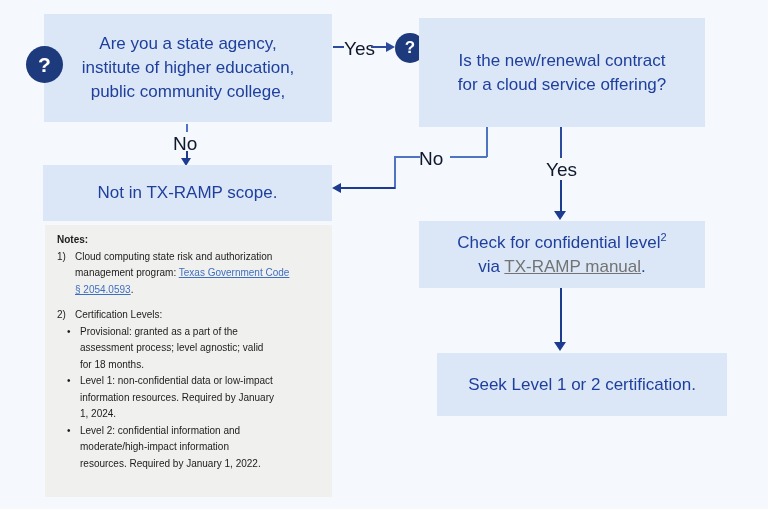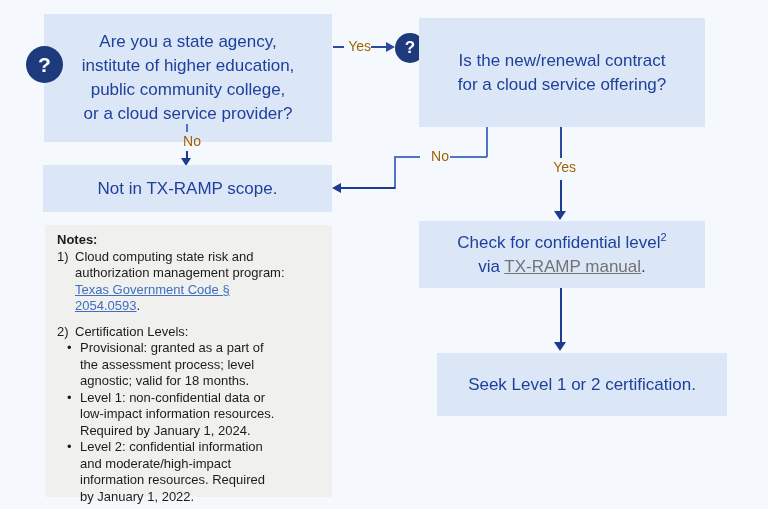--- a/index.html
+++ b/index.html
@@ -22,47 +22,46 @@
   .line.light{background:#4e74c2;}
   .line.mid{background:#2c4b9e;}
 
   
   .arr{position:absolute;width:0;height:0;}
   .arr.right{border-top:5px solid transparent;border-bottom:5px solid transparent;border-left:9px solid #1e3c8f;}
   .arr.left{border-top:5px solid transparent;border-bottom:5px solid transparent;border-right:9px solid #1e3c8f;}
   .arr.down{border-left:6px solid transparent;border-right:6px solid transparent;border-top:9px solid #1e3c8f;}
 
   
-  .clabel{position:absolute;font-size:14px;color:#a16207;text-align:right;}
+  .clabel{position:absolute;font-size:19px;color:#0f172a;text-align:left;}
 
   sup{font-size:11px;line-height:0;}
 
   
   #notes{position:absolute;left:45px;top:225px;width:287px;height:272px;background:#f0f0ee;
-         box-sizing:border-box;padding:7px 12px 6px 12px;color:#1c1c1c;font-size:13px;line-height:16.5px;}
+         box-sizing:border-box;padding:7px 12px 6px 12px;color:#1c1c1c;font-size:10px;line-height:16.5px;}
   #notes .heading{font-weight:bold;}
   .note-row{display:flex;}
   .note-marker{width:18px;flex:0 0 18px;}
   .note-body{width:218px;}
   #notes a{color:#3f6fc1;text-decoration:underline;cursor:pointer;}
   .note-gap{height:9px;}
   .bullet-row{display:flex;margin-left:10px;}
   .bullet-marker{width:13px;flex:0 0 13px;}
   .bullet-body{width:195px;}
 </style>
 </head>
 <body>
 
 <div id="app">
 
-  <div class="fbox" style="left:44px;top:14px;width:288px;height:128px;align-items:center;">
+  <div class="fbox" style="left:44px;top:14px;width:288px;height:108px;align-items:center;">
     <div>Are you a state agency,</div>
     <div>institute of higher education,</div>
     <div>public community college,</div>
-    <div>or a cloud service provider?</div>
   </div>
   <div id="q1-circle" class="qcircle">
     <span>?</span>
   </div>
 
   <div class="line mid" style="left:333px;top:46px;width:11px;height:2px;"></div>
   <div class="clabel" style="left:344px;top:38px;width:27px;">Yes</div>
   <div class="line mid" style="left:371px;top:46px;width:16px;height:2px;"></div>
   <div class="arr right" style="left:386px;top:42px;border-left-color:#2c4b9e;"></div>
 
@@ -72,21 +71,21 @@
   <div class="fbox" style="left:419px;top:18px;width:286px;height:109px;">
     <div>Is the new/renewal contract</div>
     <div>for a cloud service offering?</div>
   </div>
 
   <div class="line light" style="left:186px;top:124px;width:2px;height:8px;"></div>
   <div class="clabel" style="left:173px;top:133px;width:28px;">No</div>
   <div class="line" style="left:186px;top:151px;width:2px;height:8px;"></div>
   <div class="arr down" style="left:181px;top:158px;border-left-width:5px;border-right-width:5px;border-top-width:8px;"></div>
 
-  <div class="fbox" style="left:43px;top:165px;width:289px;height:47px;text-align:center;">
+  <div class="fbox" style="left:43px;top:165px;width:289px;height:56px;text-align:center;">
     <div>Not in TX-RAMP scope.</div>
   </div>
 
   <div class="line light" style="left:486px;top:127px;width:2px;height:30px;"></div>
   <div class="line light" style="left:450px;top:156px;width:37px;height:2px;"></div>
   <div class="clabel" style="left:419px;top:148px;width:30px;">No</div>
   <div class="line light" style="left:394px;top:156px;width:26px;height:2px;"></div>
   <div class="line light" style="left:394px;top:156px;width:2px;height:33px;"></div>
   <div class="line" style="left:341px;top:187px;width:54px;height:2px;"></div>
   <div class="arr left" style="left:332px;top:183px;"></div>

